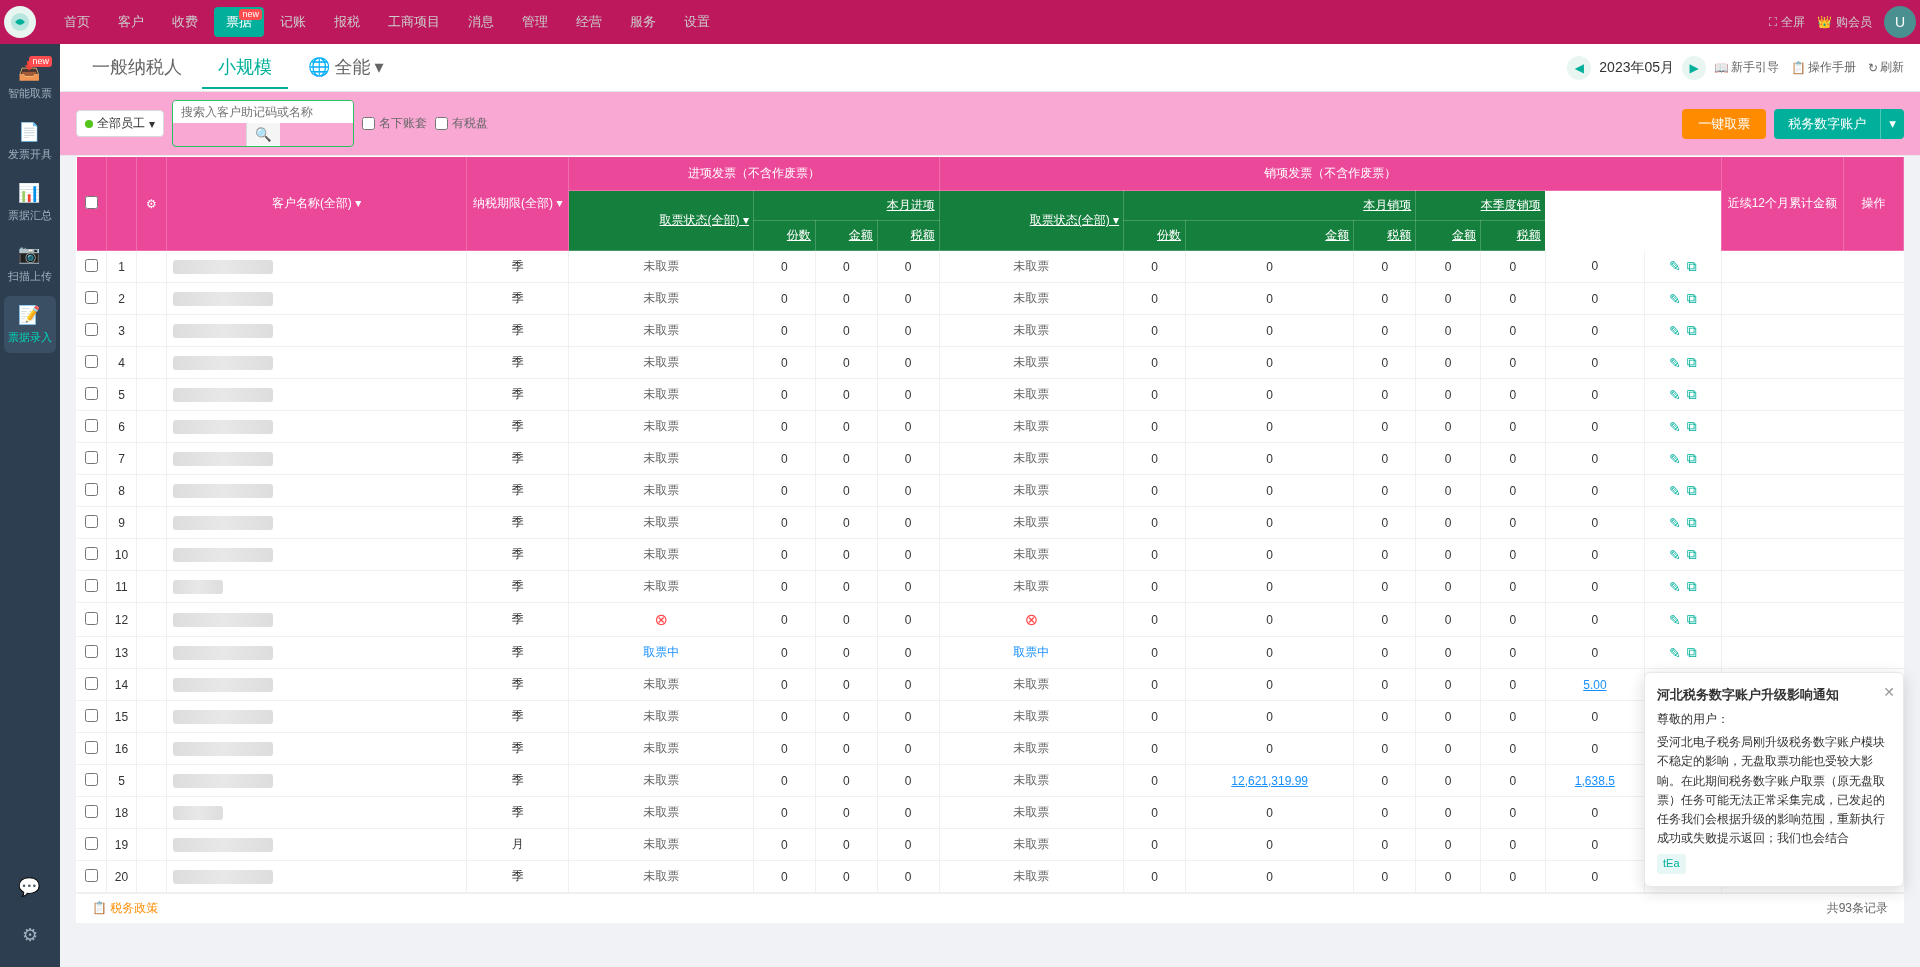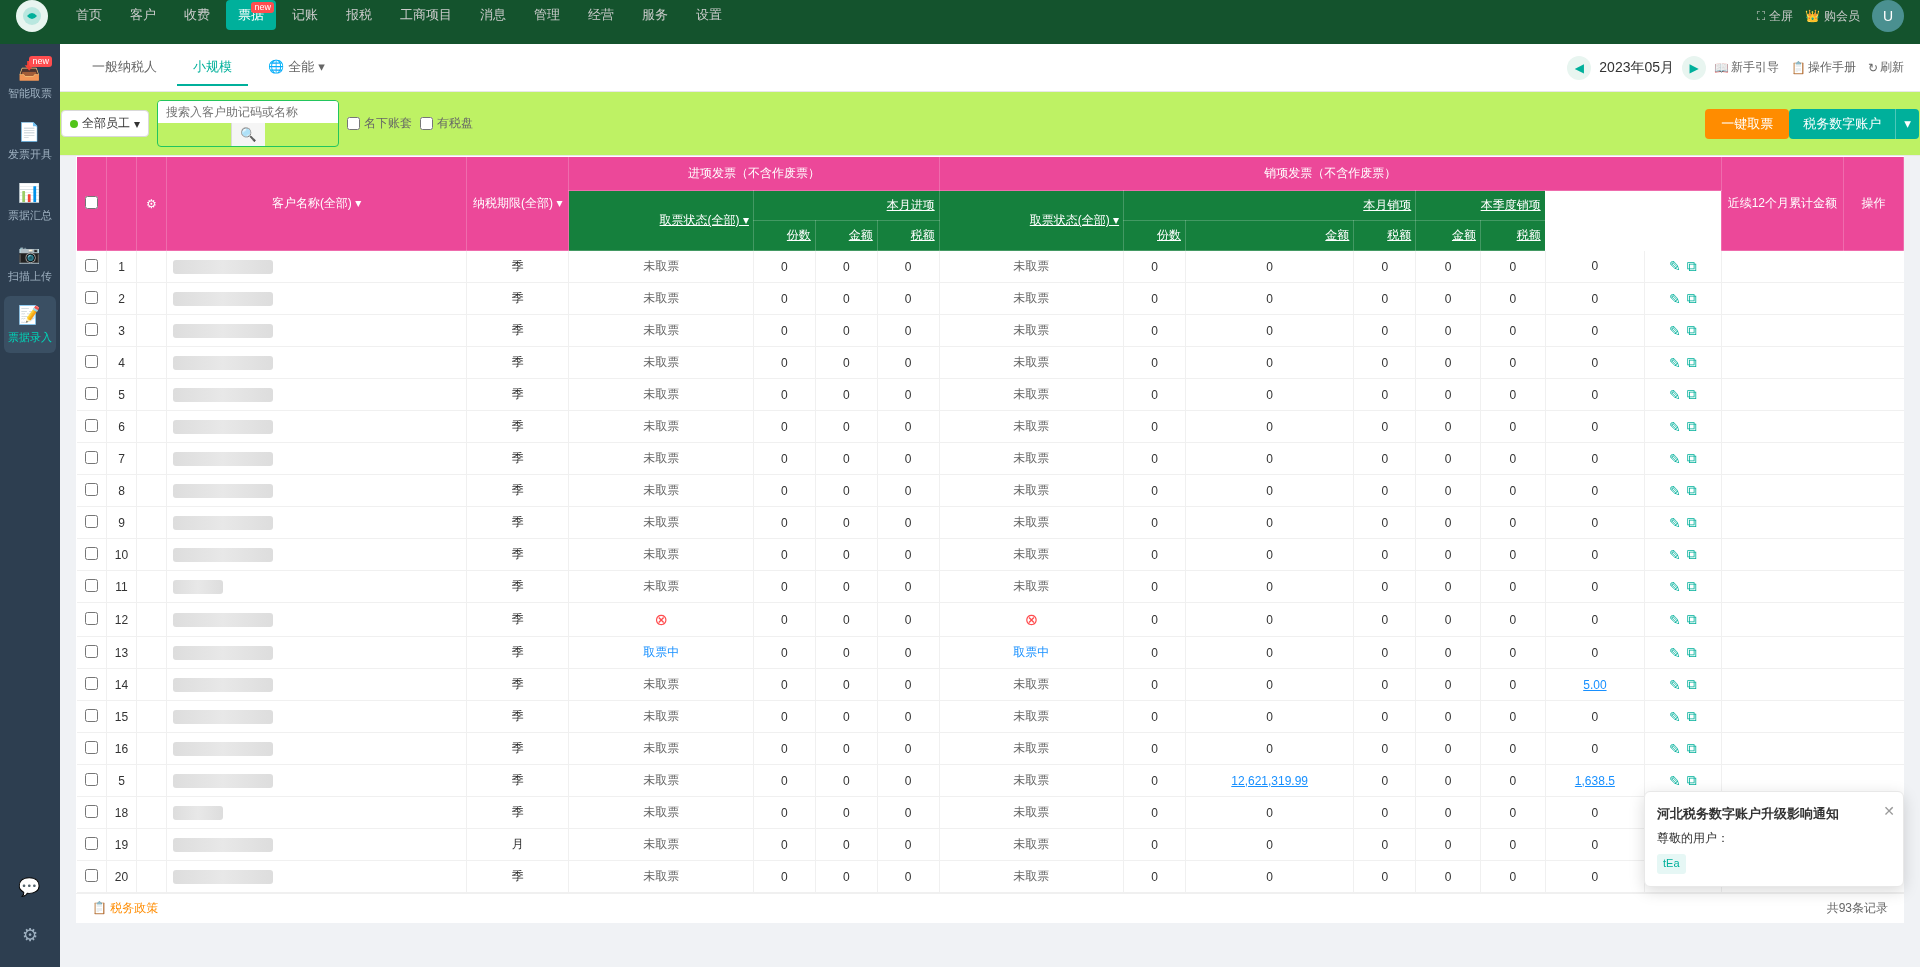--- a/index.html
+++ b/index.html
@@ -1,24 +1,24 @@
 <!DOCTYPE html>
 <html><head>
   <meta charset="utf-8">
   <style>
     * { box-sizing: border-box; margin: 0; padding: 0; }
     body { font-family: "Microsoft YaHei", "PingFang SC", Arial, sans-serif; font-size: 12px; background: #f0f2f5; color: #333; overflow: hidden; }
 
     
     .top-nav {
-      background: #14532d;
+      background: #be185d;
       height: 44px;
       display: flex;
-      align-items: flex-start;
-      padding: 0 16px;
+      align-items: center;
+      padding: 0 4px;
       color: #ccc;
       gap: 4px;
     }
     .top-nav .logo {
       width: 32px; height: 32px;
       background: #e8f5f0;
       border-radius: 50%;
       display: flex; align-items: center; justify-content: center;
       margin-right: 12px;
       flex-shrink: 0;
@@ -138,21 +138,21 @@
       display: flex;
       align-items: center;
       padding: 0 16px;
       height: 48px;
       gap: 4px;
     }
     .sub-tab {
       padding: 8px 16px;
       cursor: pointer;
       color: #666;
-      font-size: 13px;
+      font-size: 18px;
       border-bottom: 2px solid transparent;
       display: flex; align-items: center; gap: 4px;
     }
     .sub-tab.active { color: #00b09b; border-bottom-color: #00b09b; font-weight: 500; }
     .sub-tab-right {
       margin-left: auto;
       display: flex;
       align-items: center;
       gap: 8px;
     }
@@ -174,25 +174,25 @@
       font-size: 12px;
     }
     .action-links {
       display: flex; align-items: center; gap: 12px;
       font-size: 12px; color: #666;
     }
     .action-links span { cursor: pointer; display: flex; align-items: center; gap: 2px; }
 
     
     .toolbar {
-      background: #bef264;
-      padding: 8px 1px;
+      background: #f9a8d4;
+      padding: 8px 16px;
       display: flex;
       align-items: center;
-      gap: 0;
+      gap: 8px;
       border-bottom: 1px solid #e8e8e8;
     }
     .toolbar-left {
       display: flex; align-items: center; gap: 8px;
       flex: 1;
     }
     .select-wrapper {
       display: flex; align-items: center; gap: 4px;
       border: 1px solid #d9d9d9;
       border-radius: 4px;
@@ -1029,16 +1029,17 @@
         <span style="margin-left:auto">共93条记录</span>
       </div>
     </div>
   </div>
 </div>
 
 <div class="notification-popup">
   <span class="close-btn">✕</span>
   <div class="popup-title">河北税务数字账户升级影响通知</div>
   <div style="margin-bottom:4px;">尊敬的用户：</div>
+  <div>受河北电子税务局刚升级税务数字账户模块不稳定的影响，无盘取票功能也受较大影响。在此期间税务数字账户取票（原无盘取票）任务可能无法正常采集完成，已发起的任务我们会根据升级的影响范围，重新执行成功或失败提示返回；我们也会结合</div>
   <div style="margin-top:6px;">
     <span class="tag-teal">tEa</span>
   </div>
 </div>
 
 </body></html>

